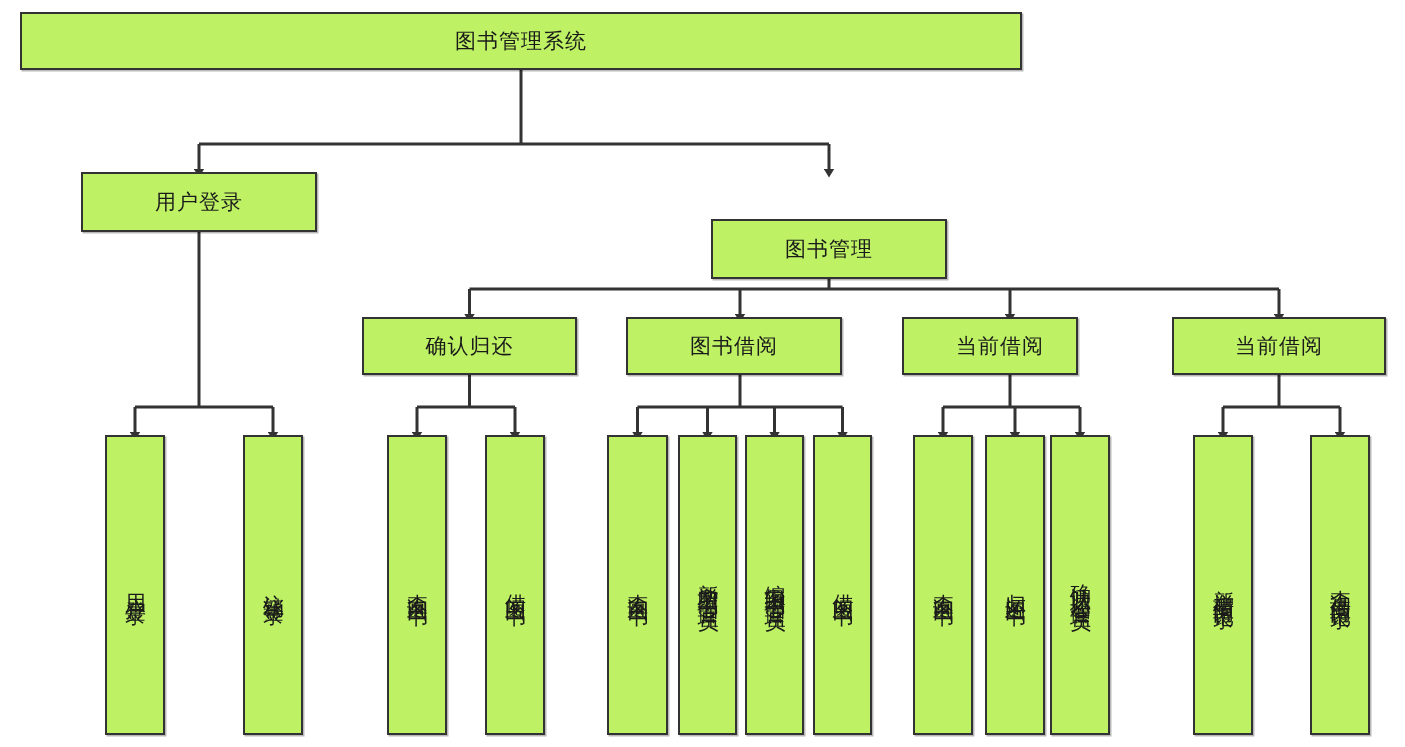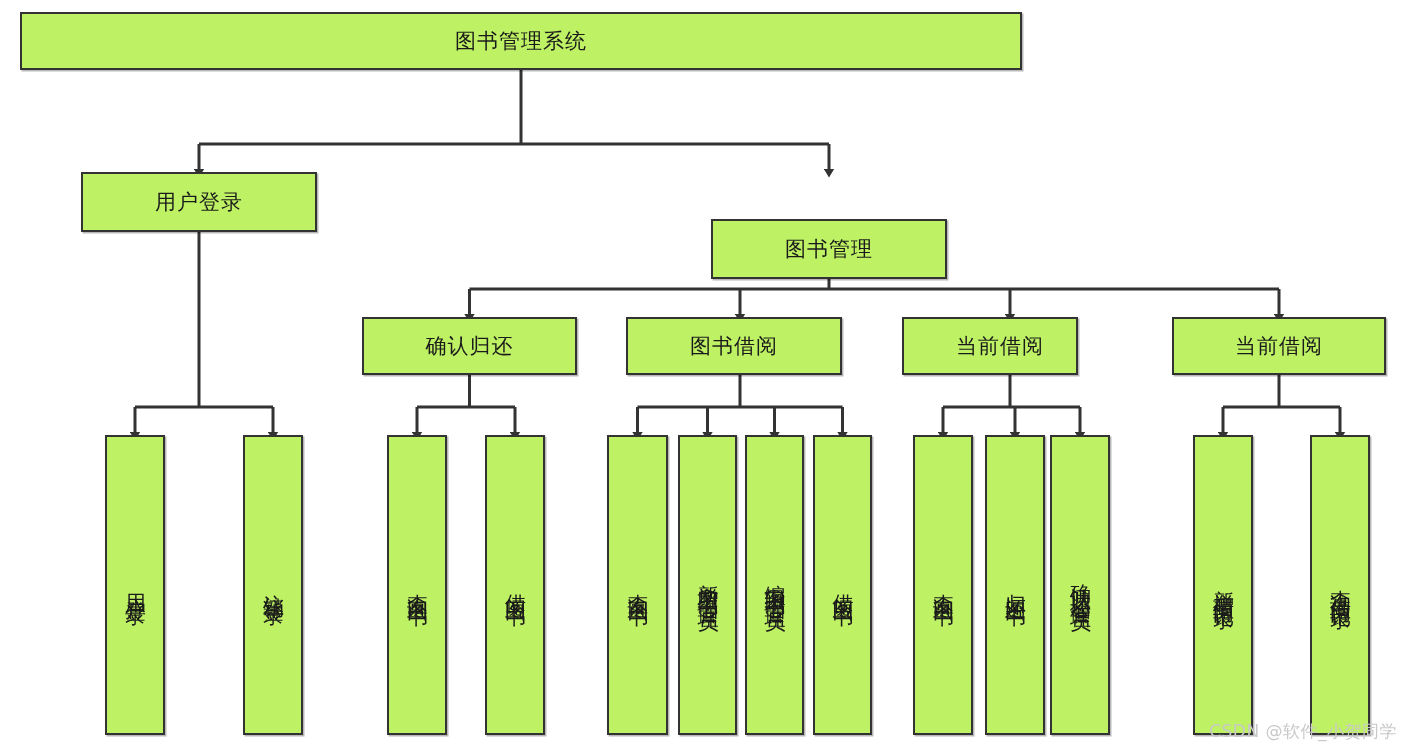--- a/index.html
+++ b/index.html
@@ -162,14 +162,13 @@
       <div class="node vert" style="left: 1050px; top: 435px; width: 60px; height: 300px;">
         <span class="vlabel">确认归还（管理员）</span>
       </div>
       <div class="node vert" style="left: 1193px; top: 435px; width: 60px; height: 300px;">
         <span class="vlabel">新增借阅记录</span>
       </div>
       <div class="node vert" style="left: 1310px; top: 435px; width: 60px; height: 300px;">
         <span class="vlabel">查询借阅记录</span>
       </div>
     </div>
-  <div class="watermark">CSDN @软件_小贺同学</div>
 </div>
 
 </body></html>

